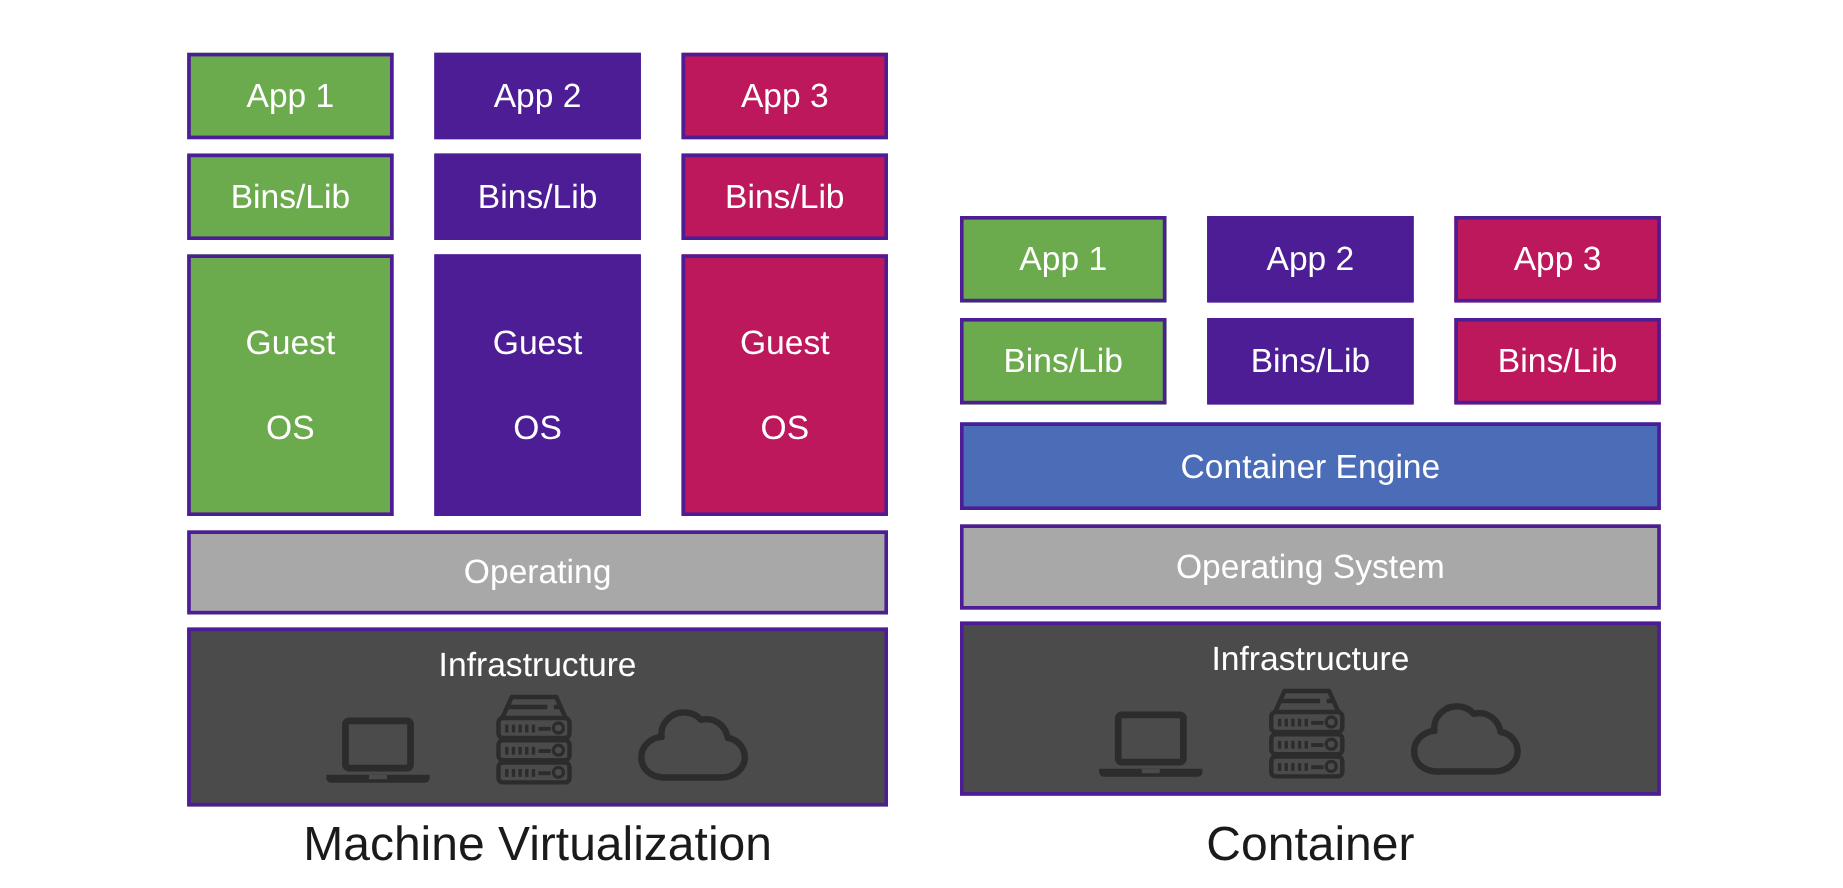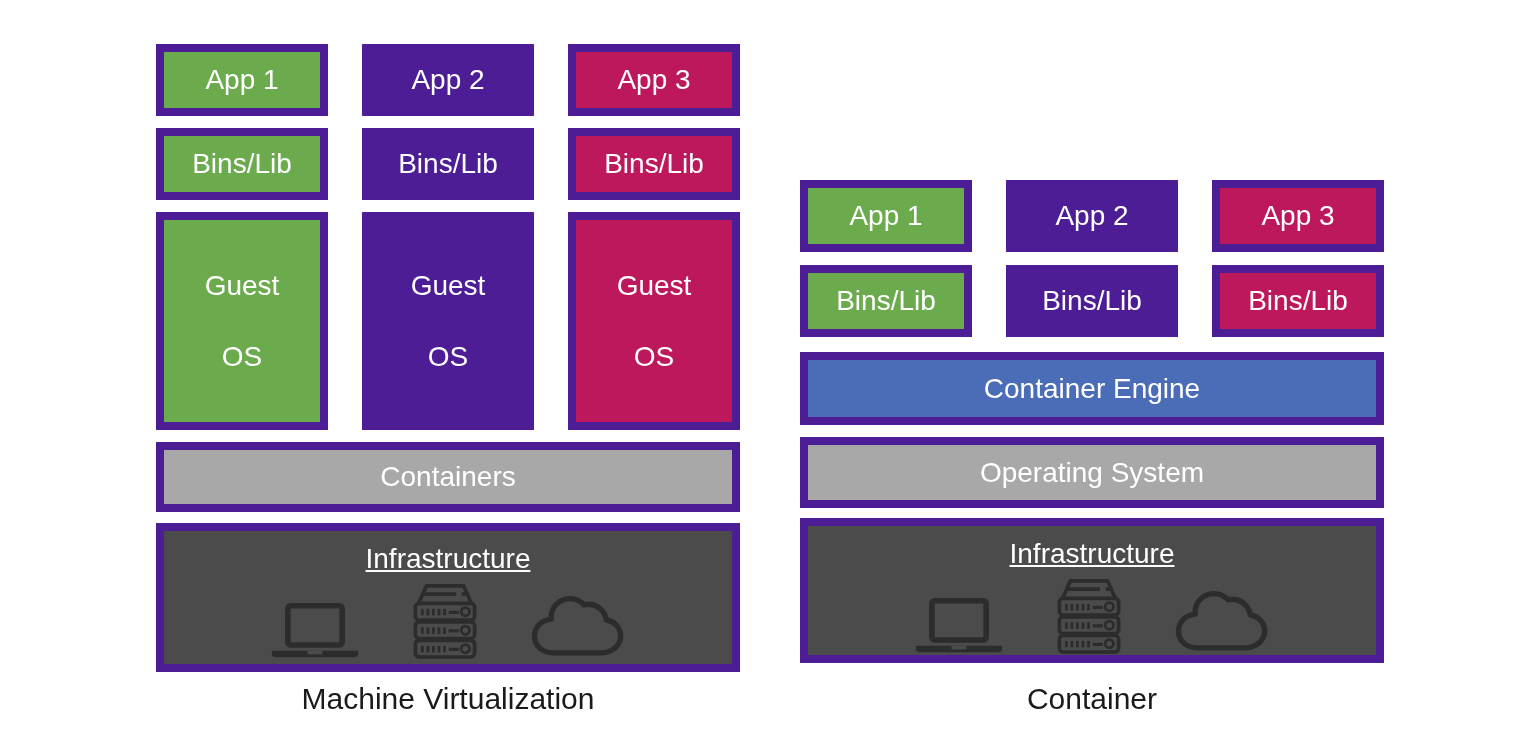--- a/index.html
+++ b/index.html
@@ -6,53 +6,53 @@
   .canvas{
     position:relative;
     width:1536px;height:740px;
     background:#ffffff;
     font-family:"Liberation Sans", sans-serif;
     overflow:hidden;
   }
   .box{
     position:absolute;
     box-sizing:border-box;
-    border:8px solid #4c1d95;
+    border:3px solid #4c1d95;
     display:flex;
     align-items:center;
     justify-content:center;
     color:#ffffff;
     font-size:28px;
     text-align:center;
   }
   .green{background:#6cab4d;}
   .orange{background:#4c1d95;}
   .red{background:#be185d;}
   .blue{background:#4b6cb6;}
   .gray{background:#a8a8a8;}
-  .dark{background:#4b4b4b;text-decoration:underline;}
+  .dark{background:#4b4b4b;}
   .guest-box{flex-direction:column;line-height:1.55;gap:28px;}
   .infra{
     flex-direction:column;
     justify-content:flex-start;
     padding-top:12px;
   }
   .infra-label{font-size:28px;}
   .icons-row{
     display:flex;
     align-items:flex-end;
     gap:46px;
     margin-top:5px;
   }
   .icons-row svg{display:block;}
   .stack-label{
     position:absolute;
     text-align:center;
     color:#1a1a1a;
-    font-size:30px;
+    font-size:40px;
   }
   .watermark{
     position:absolute;
     left:562px;top:352px;
     font-size:30px;
     color:rgba(115,115,115,0.72);
     text-shadow:0 2px 2px rgba(70,70,70,0.45);
     z-index:5;
     white-space:nowrap;
   }
@@ -90,21 +90,21 @@
   <div class="box orange guest-box" style="left:362px;top:212px;width:172px;height:218px">
     <span>Guest</span>
     <span>OS</span>
   </div>
   <div class="box red guest-box" style="left:568px;top:212px;width:172px;height:218px">
     <span>Guest</span>
     <span>OS</span>
   </div>
 
   <div class="box gray" style="left:156px;top:442px;width:584px;height:70px">
-    <span>Containers</span>
+    <span>Operating</span>
   </div>
 
   <div class="box dark infra" style="left:156px;top:523px;width:584px;height:149px">
     <span class="infra-label">Infrastructure</span>
     <div class="icons-row">
       <svg width="94" height="58" viewBox="0 0 100 62">
         <rect x="21" y="4" width="58" height="42" rx="3" fill="none" stroke="#2c2c2c" stroke-width="6"></rect>
         <path d="M4 52 h92 v3 a4 4 0 0 1 -4 4 H8 a4 4 0 0 1 -4 -4 Z" fill="#2c2c2c"></path>
         <rect x="42" y="52" width="16" height="4" fill="#4b4b4b"></rect>
       </svg>

